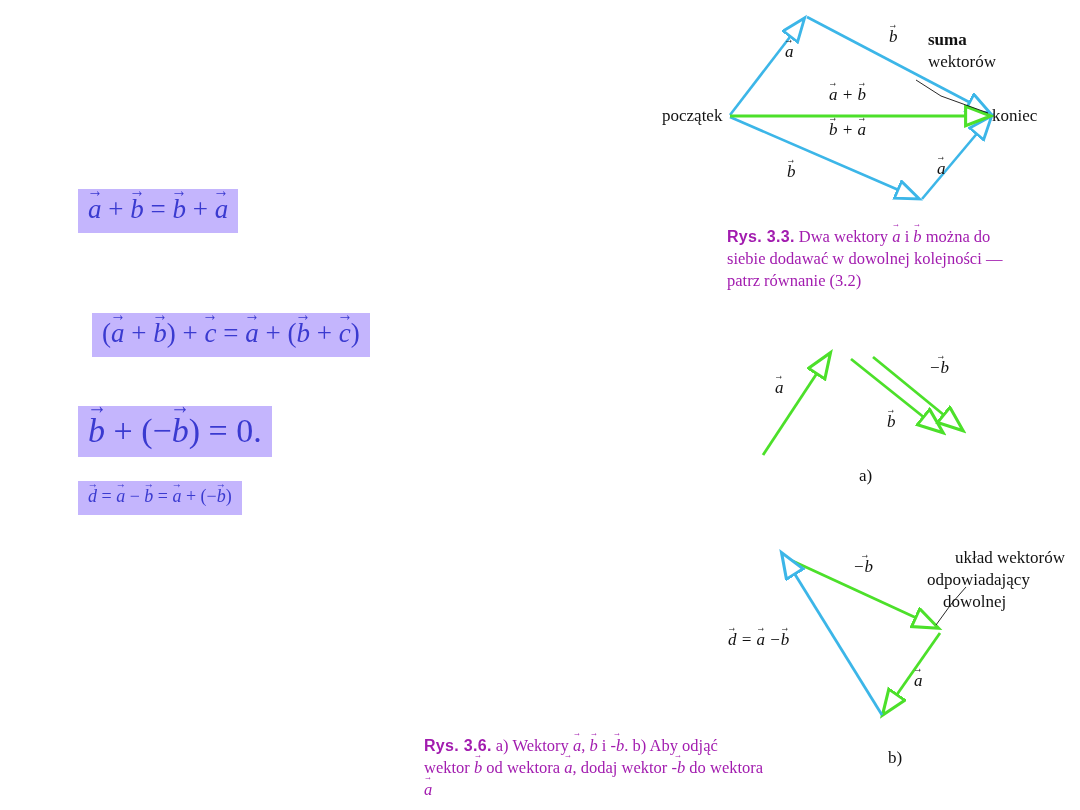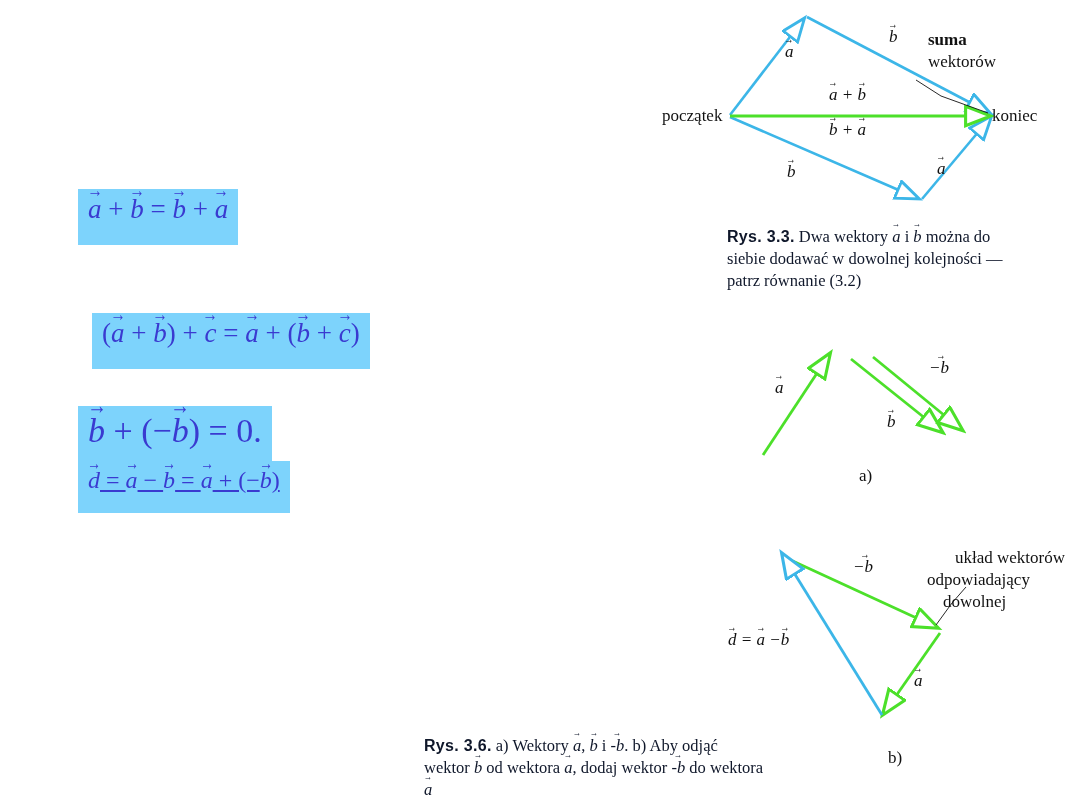--- a/index.html
+++ b/index.html
@@ -12,26 +12,26 @@
     height: 810px;
     position: relative;
     overflow: hidden;
     font-family: "Liberation Serif", serif;
     color: #1a1a1a;
   }
 
   
   .eq {
     position: absolute;
-    background: #7dd3fc;
+    background: #c4b5fd;
     color: #3a3ad0;
     font-family: "Liberation Serif", serif;
     font-style: italic;
     white-space: nowrap;
-    padding: 6px 10px 20px 10px;
+    padding: 6px 10px 8px 10px;
     line-height: 1.1;
   }
   .eq .vec {
     position: relative;
     display: inline-block;
     font-style: italic;
   }
   .eq .vec::after {
     content: "\2192";
     position: absolute;
@@ -41,29 +41,29 @@
     font-size: 0.72em;
     font-style: normal;
     line-height: 1;
   }
   .eq .op { font-style: normal; }
   .eq .paren { font-style: normal; }
 
   #eq1 { left: 78px;  top: 189px;  font-size: 27px; }
   #eq2 { left: 92px;  top: 313px;  font-size: 27px; }
   #eq3 { left: 78px;  top: 406px;  font-size: 34px; }
-  #eq4 { left: 78px;  top: 461px;  font-size: 24px; text-decoration: underline; }
+  #eq4 { left: 78px;  top: 481px;  font-size: 18px; }
 
   
   .caption {
     position: absolute;
     font-family: "Liberation Serif", serif;
     font-size: 16.5px;
     line-height: 1.33;
-    color: #0f172a;
+    color: #a21caf;
   }
   .caption b {
     font-family: "Liberation Sans", sans-serif;
     font-weight: bold;
     font-size: 16px;
     letter-spacing: 0.3px;
   }
   .caption .vecs {
     position: relative;
     display: inline-block;

